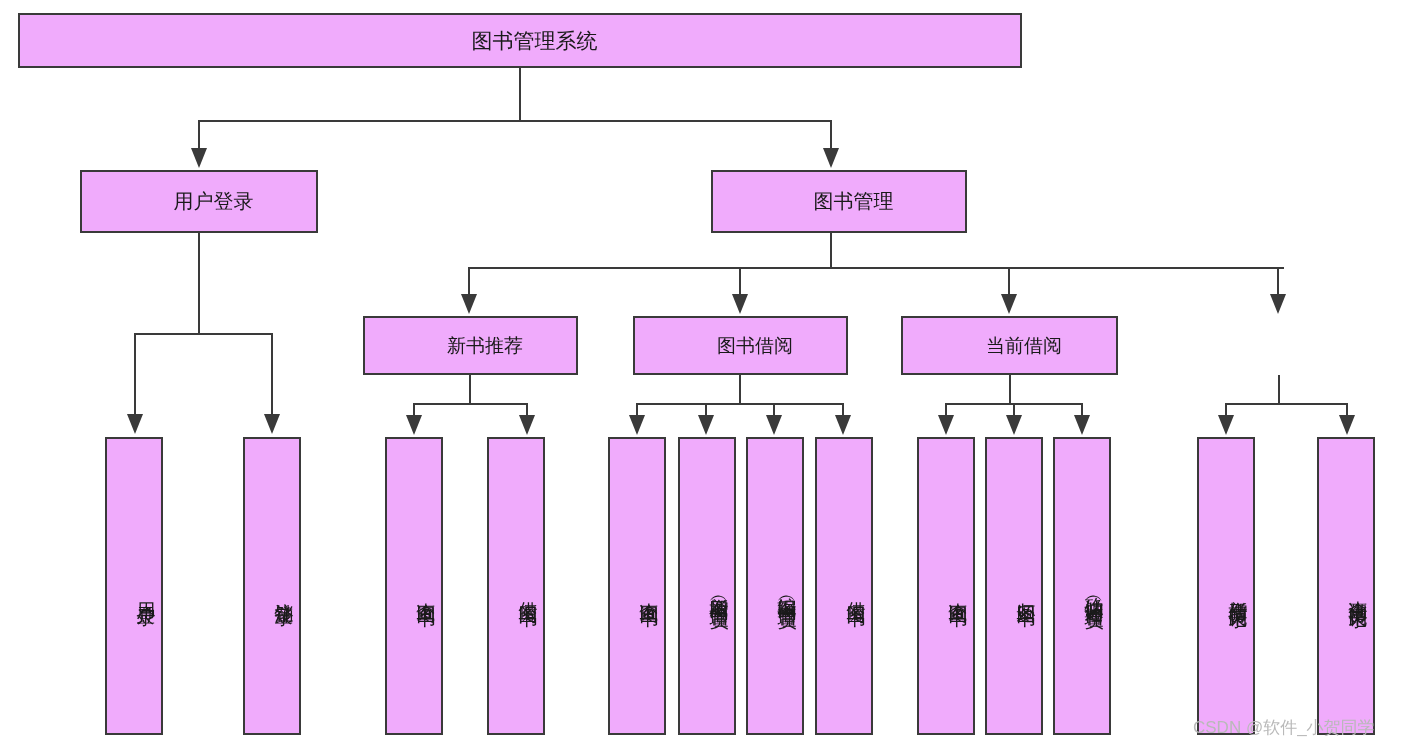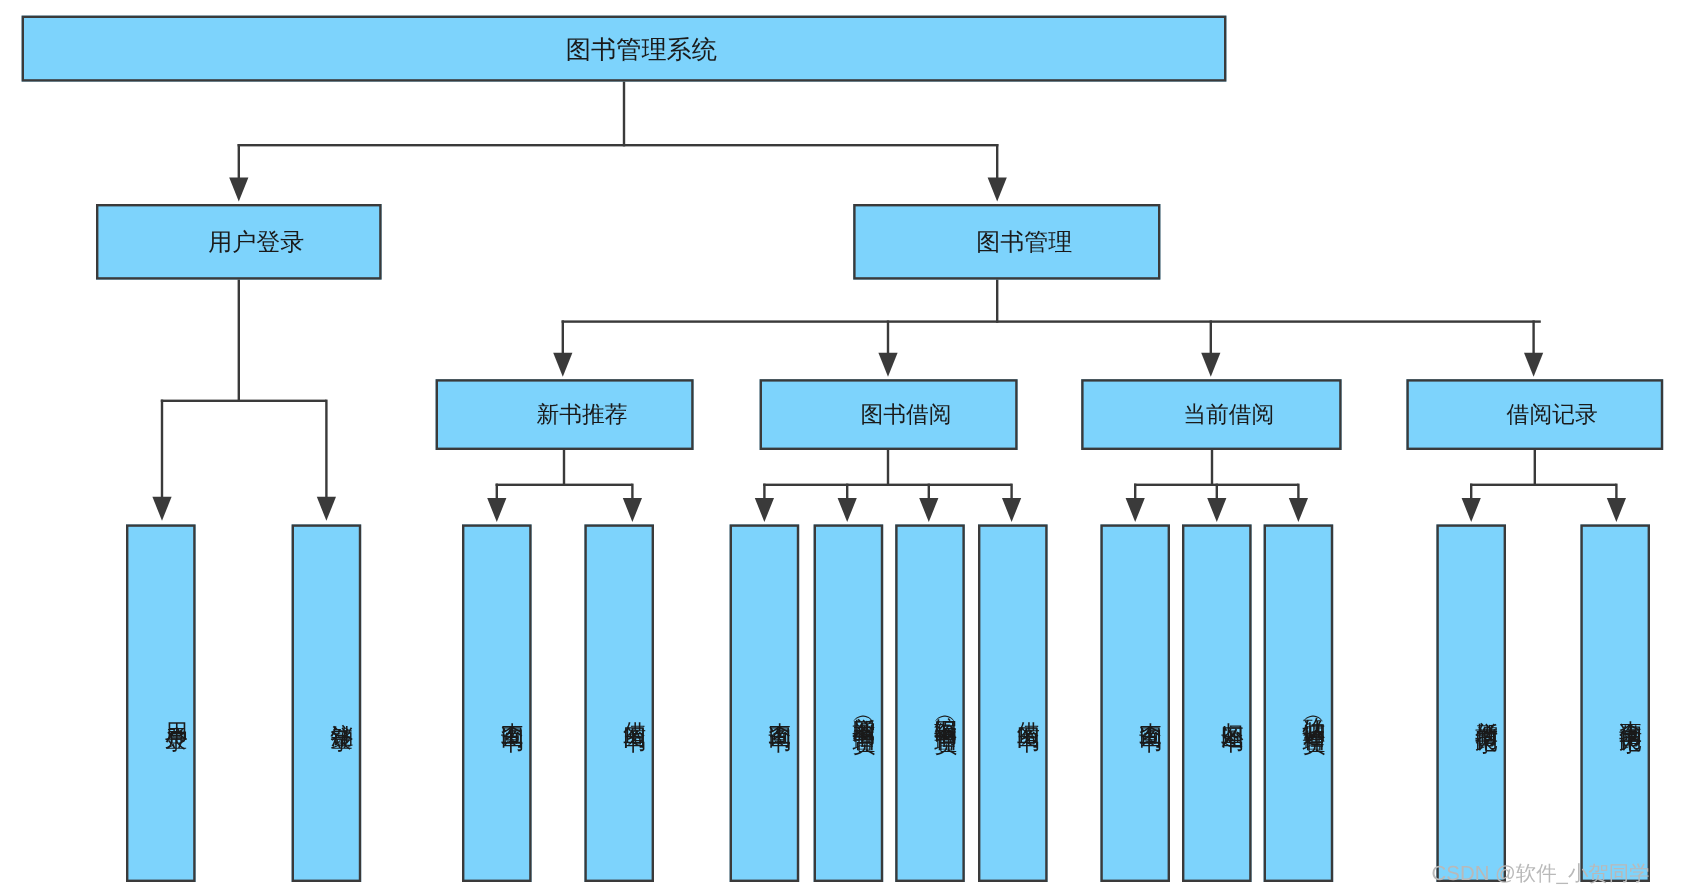--- a/index.html
+++ b/index.html
@@ -13,21 +13,21 @@
   #canvas {
     position: relative;
     width: 1405px;
     height: 747px;
     background: #ffffff;
     overflow: hidden;
   }
   .node {
     position: absolute;
     box-sizing: border-box;
-    background: #7dd3fc;
+    background: #f0abfc;
     border: 2px solid #3a3a3a;
     display: flex;
     align-items: center;
     justify-content: center;
     color: #1a1a1a;
     padding-left: 29px;
   }
   .node.root {
     font-size: 21px;
   }
@@ -119,23 +119,20 @@
 
   <div class="node level3" style="left:633px; top:316px; width:215px; height:59px;">
     <span>图书借阅</span>
   </div>
   <div class="node level3" style="left:363px; top:316px; width:215px; height:59px;">
     <span>新书推荐</span>
   </div>
   <div class="node level3" style="left:901px; top:316px; width:217px; height:59px;font-family:Liberation Mono, monospace;">
     <span>当前借阅</span>
   </div>
-  <div class="node level3" style="left:1172px; top:316px; width:214px; height:59px;">
-    <span>借阅记录</span>
-  </div>
 
   <div class="conn v" style="left:469px; top:375px; height:30px;"></div>
   <div class="conn h" style="left:413px; top:403px; width:114px;"></div>
   <div class="conn v" style="left:413px; top:403px; height:13px;"></div>
   <div class="arrow" style="left:406px; top:415px;"></div>
   <div class="conn v" style="left:526px; top:403px; height:13px;"></div>
   <div class="arrow" style="left:519px; top:415px;"></div>
 
   <div class="conn v" style="left:739px; top:375px; height:30px;"></div>
   <div class="conn h" style="left:636px; top:403px; width:207px;"></div>

